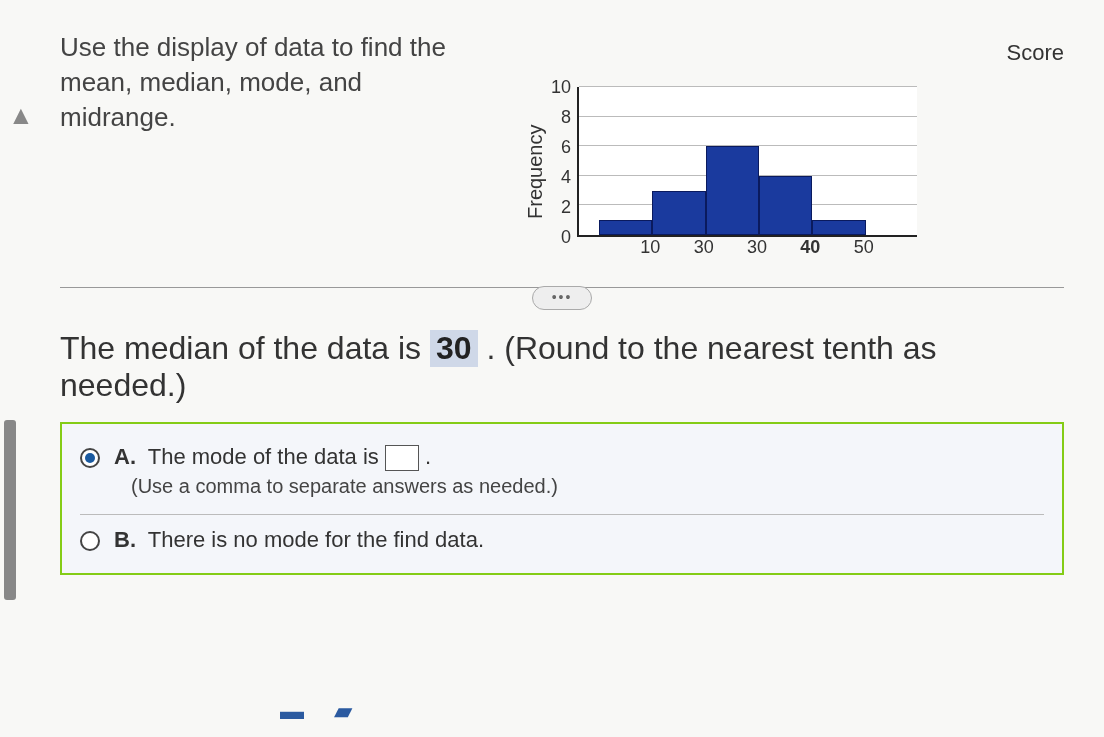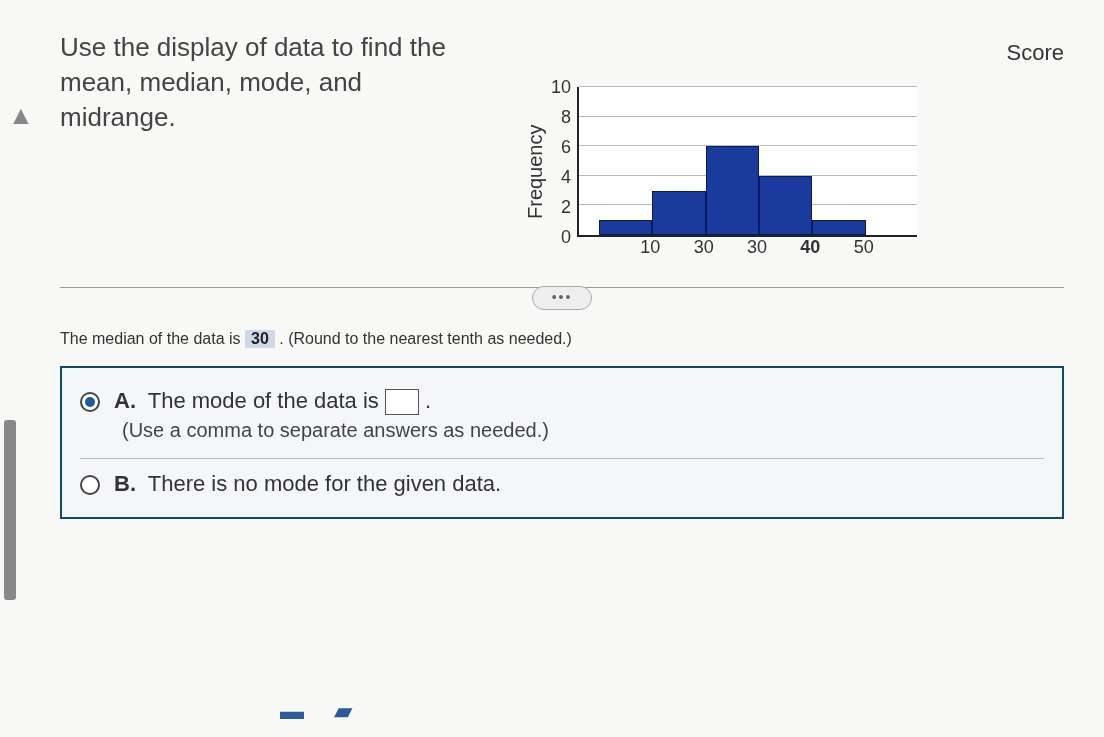--- a/index.html
+++ b/index.html
@@ -109,34 +109,34 @@
     border-radius: 12px;
     background: #eee;
     color: #666;
     font-size: 14px;
     text-align: center;
     line-height: 20px;
     margin: -12px auto 20px auto;
     letter-spacing: 2px;
   }
   .q-line {
-    font-size: 16px;
+    font-size: 32px;
     color: #333;
     margin-bottom: 18px;
     margin-top: 16px;
   }
   .answered-box {
     display: inline-block;
     background: #cfd8e8;
     padding: 0 6px;
     font-weight: bold;
     color: #222;
   }
   .choice-group {
-    border: 2px solid #0c4a6e;
+    border: 2px solid #84cc16;
     padding: 14px 18px;
     background: #f4f6fa;
   }
   .choice-row {
     display: flex;
     align-items: flex-start;
     gap: 14px;
     font-size: 22px;
     color: #333;
     padding: 6px 0;
@@ -271,28 +271,28 @@
 
 
   <div class="choice-group">
     <div class="choice-row">
       <div class="radio selected"></div>
       <div>
         <span class="choice-letter">A.</span>
         <span>The mode of the data is </span>
         <span class="answer-input"></span>
         <span>.</span>
-        <div class="sub-note" style="margin-left:8px">(Use a comma to separate answers as needed.)</div>
+        <div class="sub-note" style="margin-left:17px">(Use a comma to separate answers as needed.)</div>
       </div>
     </div>
     <div class="choice-row b">
       <div class="radio"></div>
       <div>
         <span class="choice-letter">B.</span>
-        <span>There is no mode for the given data.</span>
+        <span>There is no mode for the find data.</span>
       </div>
     </div>
   </div>
 
 </div>
 
 <div class="footer-tools">
   <span>▬</span>
   <span>▰</span>
 </div>

